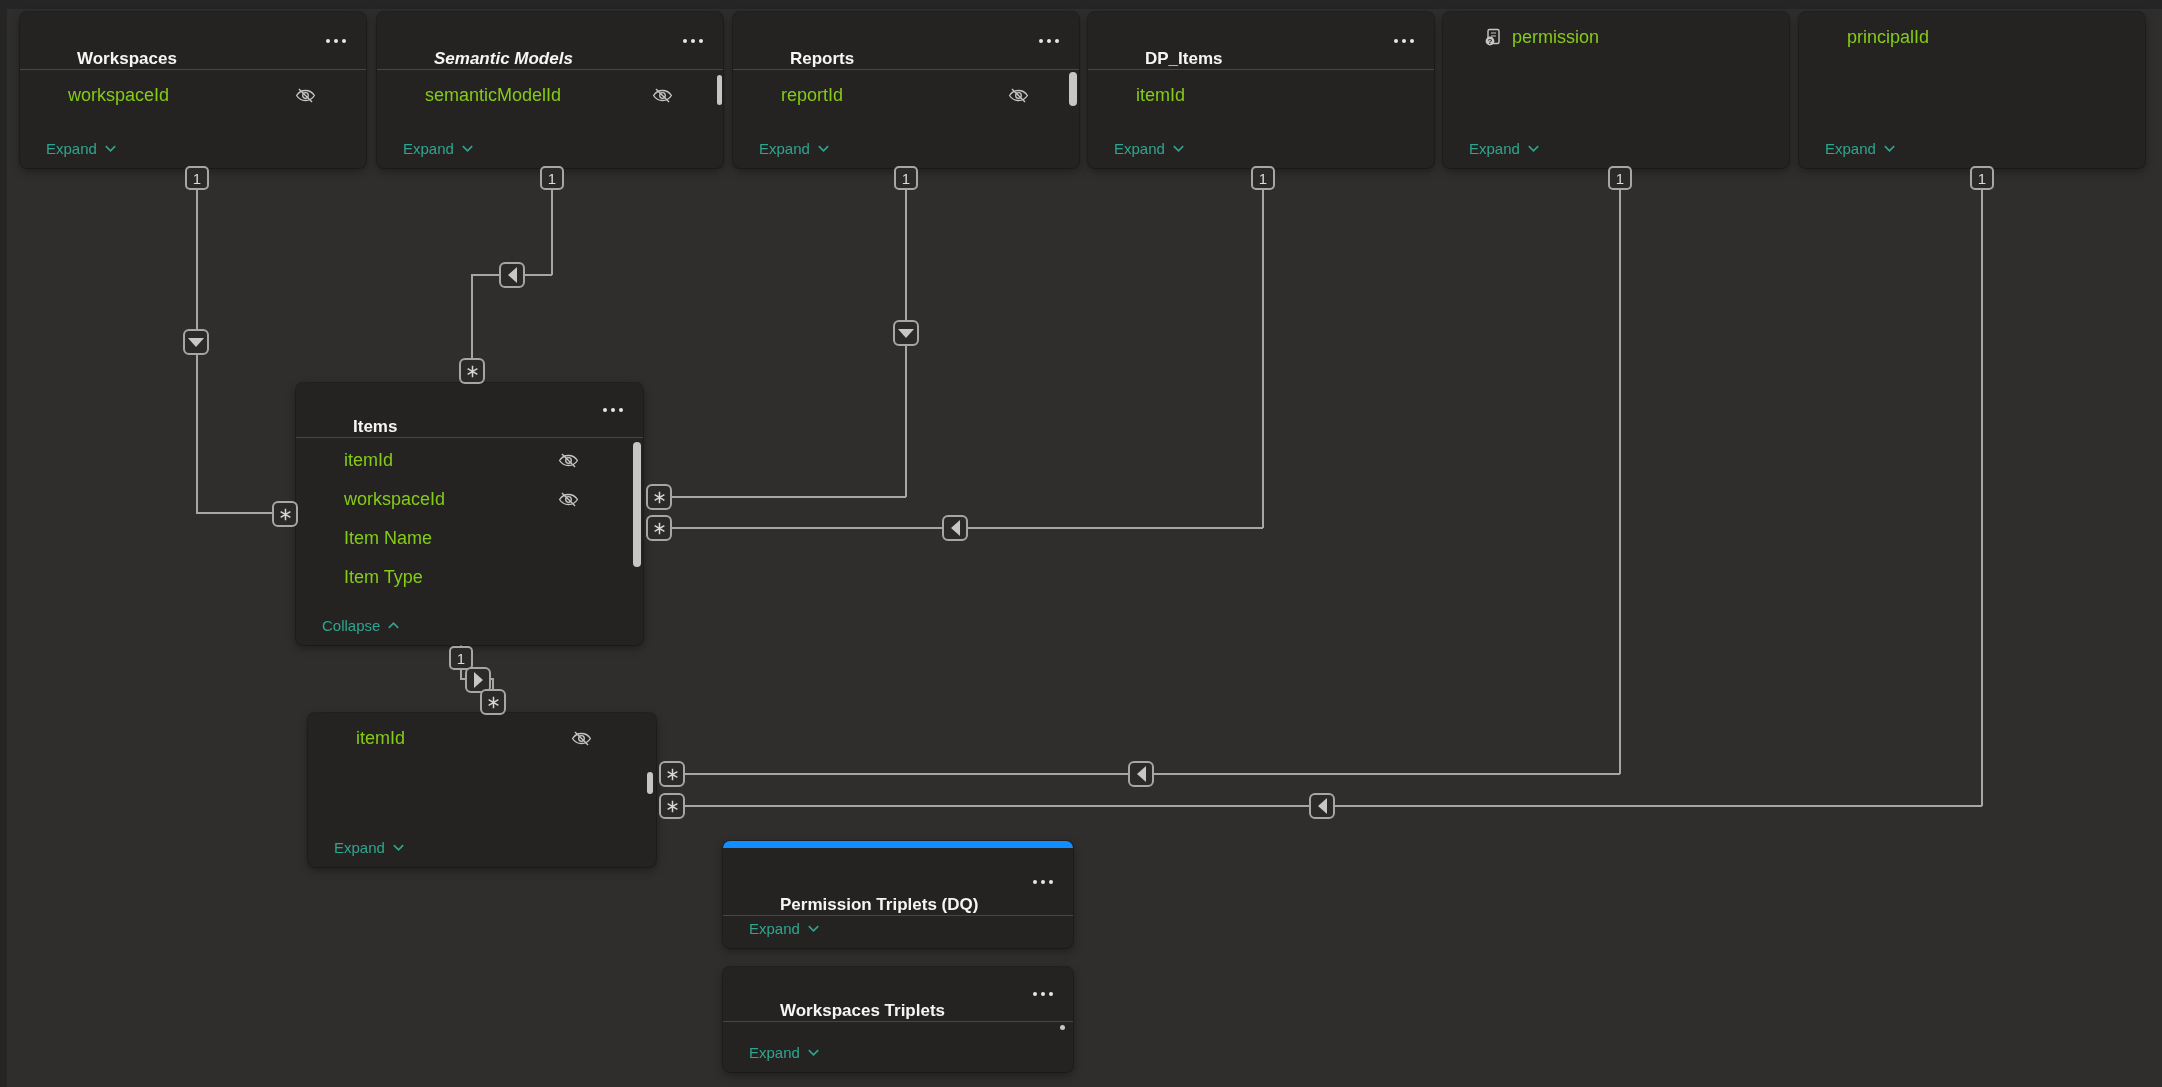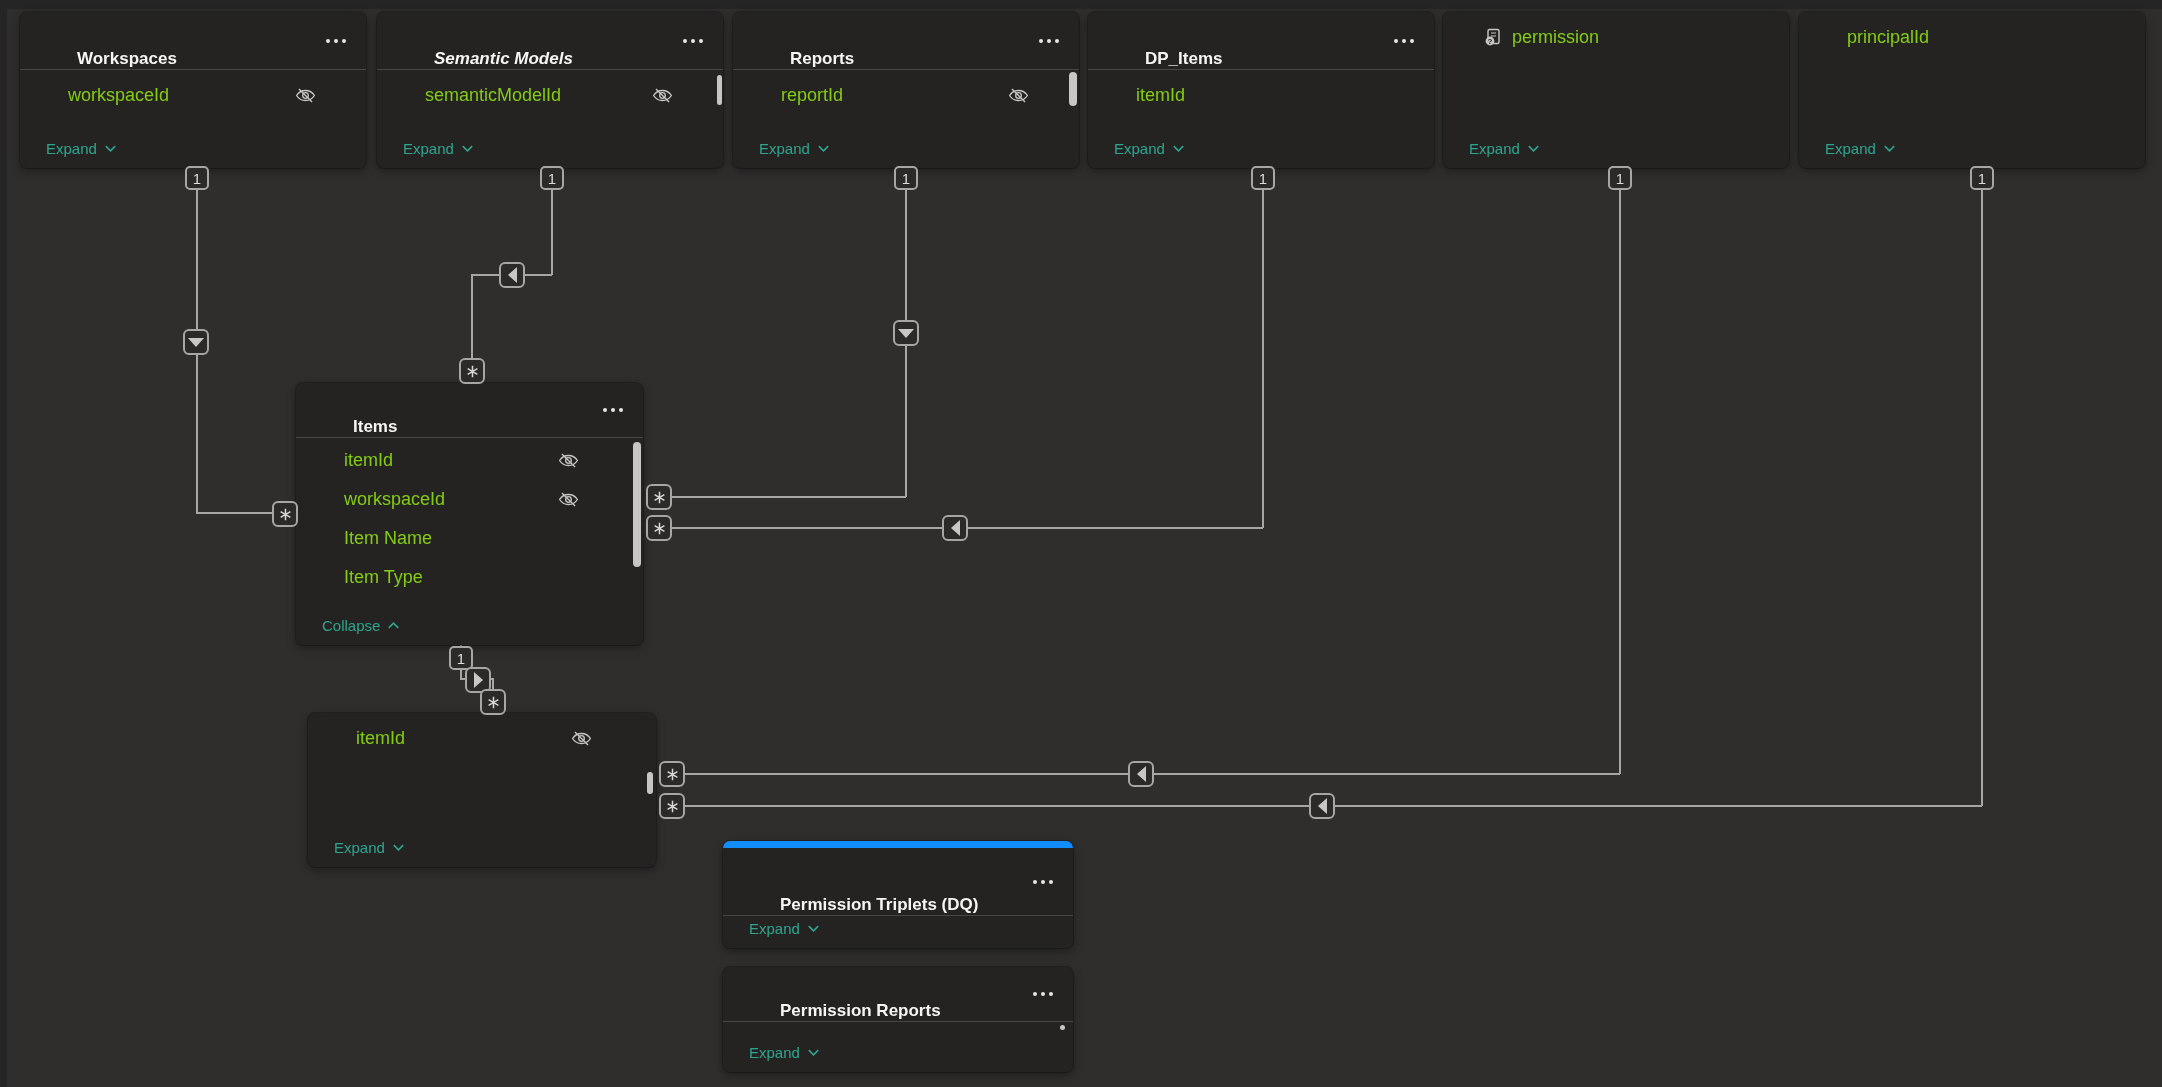--- a/index.html
+++ b/index.html
@@ -387,21 +387,21 @@
     <div class="footer">
       <span>Expand</span>
       <svg width="15" height="15" viewBox="0 0 16 16" fill="none" stroke="#2fa58f" stroke-width="1.7">
           <path d="M3 5.5 L8 10.5 L13 5.5"></path>
         </svg>
     </div>
   </div>
 
   <div class="card" style="left:723px;top:967px;width:350px;height:105px;">
     <div class="card-h" style="height:55px;">
-      <span class="title">Permission Reports</span>
+      <span class="title">Workspaces Triplets</span>
       <span class="dots">
           <i></i>
           <i></i>
           <i></i>
         </span>
     </div>
     <div class="thumb" style="right:8px;top:58px;width:5px;height:5px;"></div>
     <div class="footer">
       <span>Expand</span>
       <svg width="15" height="15" viewBox="0 0 16 16" fill="none" stroke="#2fa58f" stroke-width="1.7">

